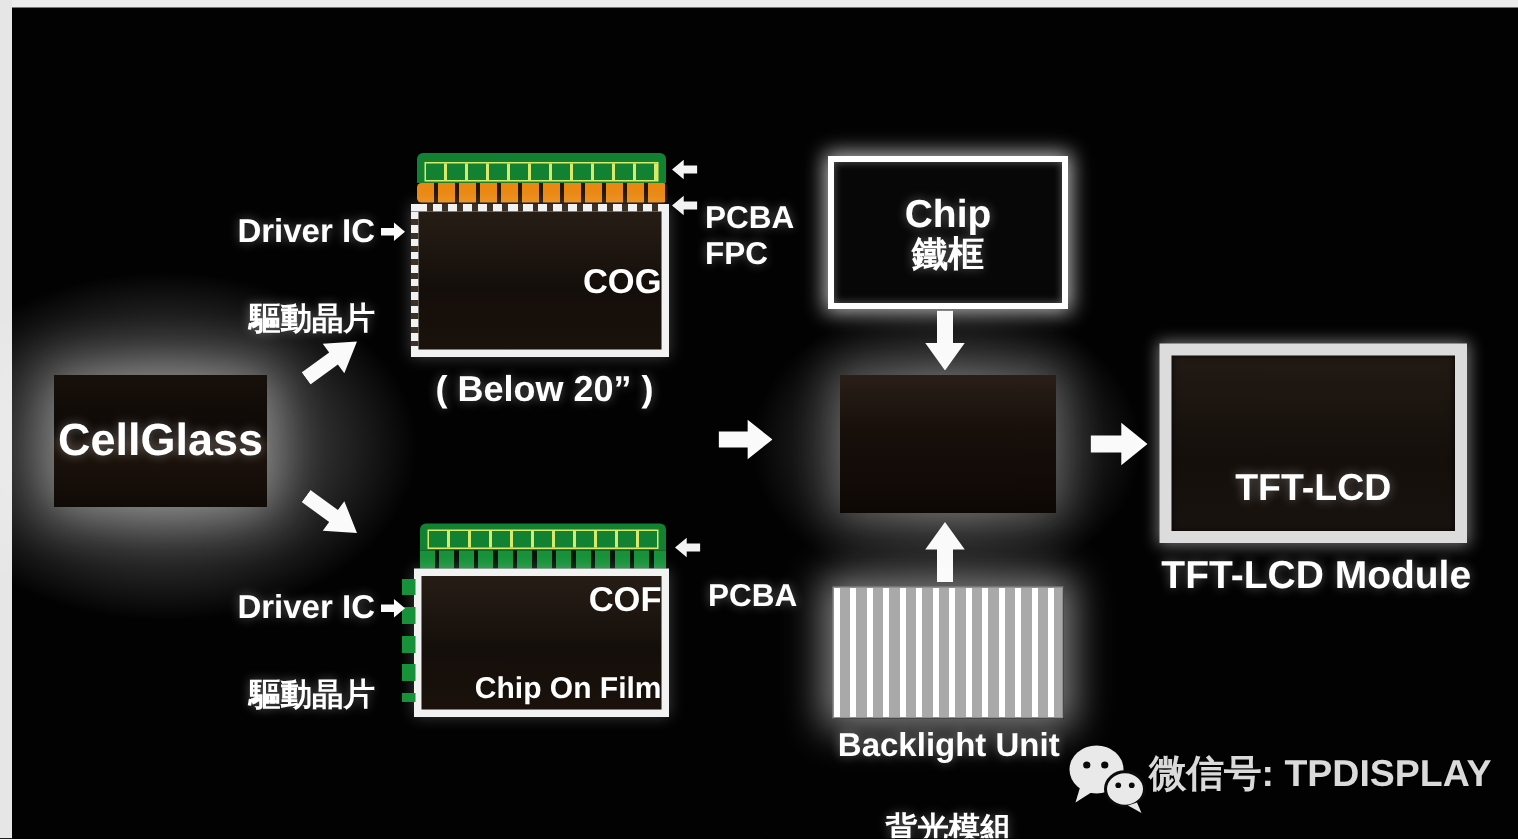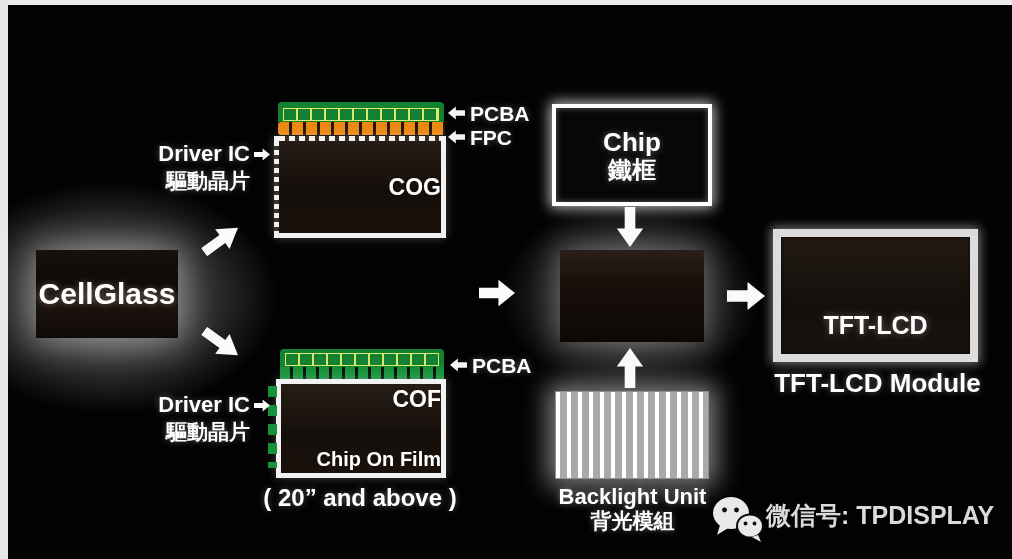--- a/index.html
+++ b/index.html
@@ -68,21 +68,21 @@
   }
   .dash-top::after{
     content:"";position:absolute;top:-5px;left:0;width:100%;height:5px;
     background:repeating-linear-gradient(90deg,rgba(0,0,0,0) 0 6px,#3c3126 6px 10px);
   }
   .cof-side::before{
     content:"";position:absolute;left:-13px;top:2px;width:9px;height:92%;
     background:repeating-linear-gradient(180deg,#17913a 0 11px,rgba(0,0,0,0) 11px 19px);
   }
 
-  .lbl-21{font-size:21px;line-height:24px;}
+  .lbl-21{font-size:21px;line-height:24px;margin-top:32px;}
   .lbl-22{font-size:22px;line-height:26px;}
   .lbl-24{font-size:24px;line-height:27px;}
   .lbl-26{font-size:26px;line-height:28px;}
 
   
   .bezel-box{
     left:552px;top:104px;width:152px;height:94px;
     border:4px solid #ffffff;background:#070707;
     box-shadow:0 0 13px 2px rgba(255,255,255,.75), inset 0 0 6px rgba(255,255,255,.35);
     display:flex;flex-direction:column;align-items:center;justify-content:center;
@@ -143,39 +143,39 @@
 
   <div class="abs arrow-sm" style="left:448px;top:106px;width:17px;height:14px;"></div>
   <div class="abs txt lbl-21" style="left:470px;top:102px;">PCBA</div>
   <div class="abs arrow-sm" style="left:448px;top:130px;width:17px;height:14px;"></div>
   <div class="abs txt lbl-21" style="left:470px;top:126px;">FPC</div>
 
   <div class="abs txt lbl-22 rgt" style="left:130px;top:141px;width:120px;">Driver IC</div>
   <div class="abs arrow" style="left:254px;top:148px;width:16px;height:13px;"></div>
   <div class="abs txt lbl-21 rgt" style="left:130px;top:169px;width:120px;">驅動晶片</div>
 
+  <div class="abs txt lbl-24 ctr" style="left:268px;top:246px;width:190px;">( Below 20” )</div>
 
 
   <div class="abs pcba" style="left:280px;top:349px;width:164px;height:18px;">
     <div class="pcba-cells"></div>
   </div>
   <div class="abs cof-tabs" style="left:280px;top:367px;width:164px;height:12px;"></div>
   <div class="abs glass cof-side" style="left:276px;top:379px;width:160px;height:89px;gap:36px;">
     <span class="t1">COF</span>
     <span class="t2">Chip On Film</span>
   </div>
 
   <div class="abs arrow-sm" style="left:450px;top:358px;width:17px;height:14px;"></div>
   <div class="abs txt lbl-21" style="left:472px;top:354px;">PCBA</div>
 
   <div class="abs txt lbl-22 rgt" style="left:130px;top:392px;width:120px;">Driver IC</div>
   <div class="abs arrow" style="left:254px;top:399px;width:16px;height:13px;"></div>
   <div class="abs txt lbl-21 rgt" style="left:130px;top:420px;width:120px;">驅動晶片</div>
 
-  <div class="abs txt lbl-24 ctr" style="left:250px;top:484px;width:220px;">( 20” and above )</div>
 
   <div class="abs arrow" style="left:479px;top:279px;width:36px;height:28px;"></div>
 
   <div class="abs bezel-box txt">
     <span class="lbl-26">Chip</span>
     <span class="lbl-24">鐵框</span>
   </div>
   <div class="abs arrow" style="left:610px;top:213px;width:40px;height:28px;transform:rotate(90deg);"></div>
 
   <div class="abs panel-box"></div>

